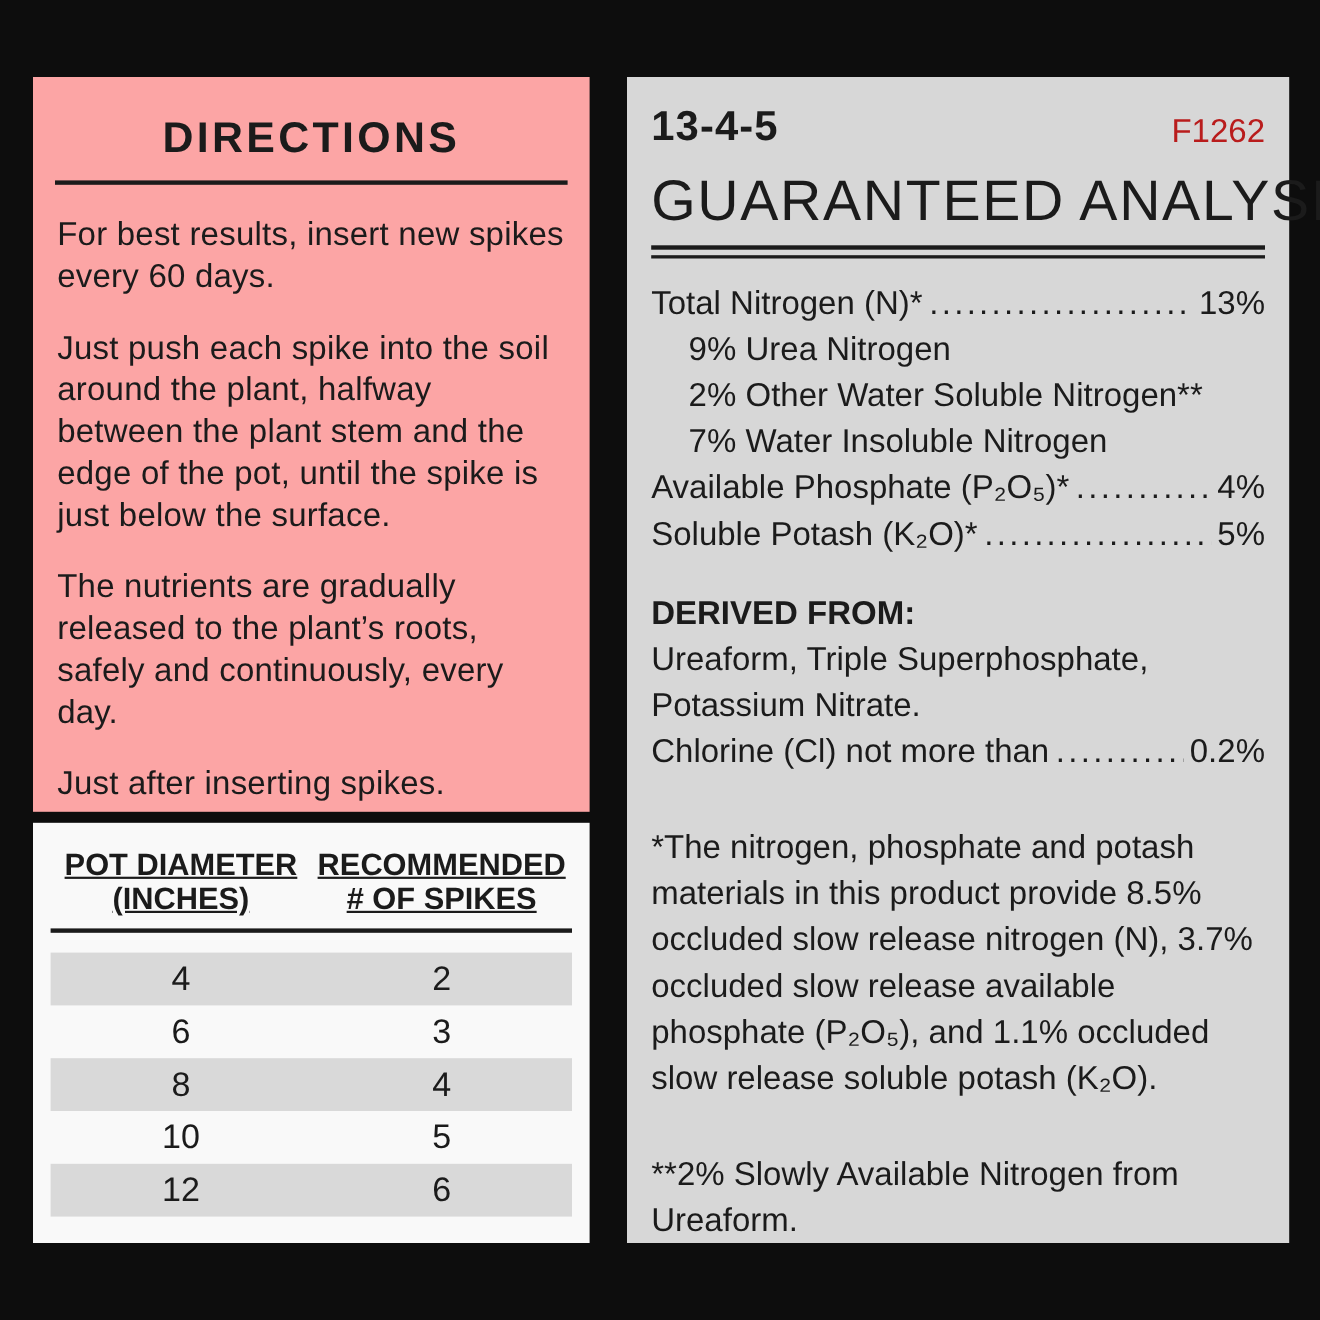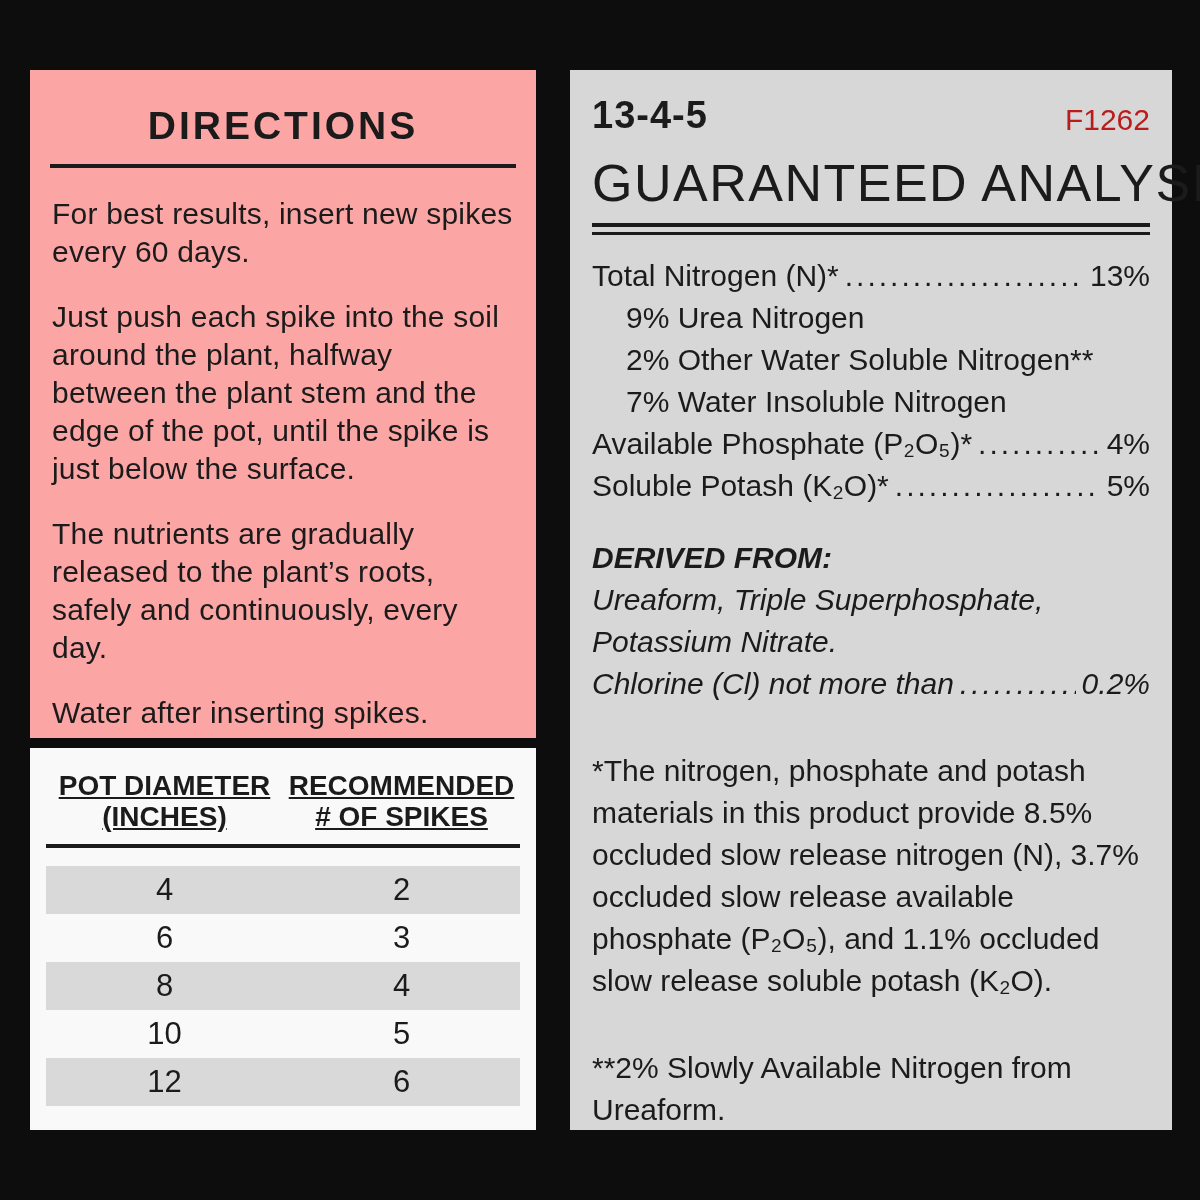--- a/index.html
+++ b/index.html
@@ -85,36 +85,36 @@
   .ga-label, .ga-value { white-space: nowrap; }
   .ga-leader {
     flex: 1;
     min-width: 0;
     overflow: hidden;
     white-space: nowrap;
     margin: 0 6px;
     letter-spacing: 3px;
   }
   .ga-sub { padding-left: 34px; }
-  .derived { margin-top: 30px; font-size: 30px; line-height: 42px; font-style: italic; }
+  .derived { margin-top: 30px; font-size: 30px; line-height: 42px; }
   .derived .heading { font-weight: 700; }
   .footnote { margin: 45px 0 0; font-size: 30px; line-height: 42px; }
 </style>
 </head>
 <body>
 
 <div>
 
   <section class="box directions">
     <h1>DIRECTIONS</h1>
     <div class="rule"></div>
     <p>For best results, insert new spikes every 60 days.</p>
     <p>Just push each spike into the soil around the plant, halfway between the plant stem and the edge of the pot, until the spike is just below the surface.</p>
     <p>The nutrients are gradually released to the plant’s roots, safely and continuously, every day.</p>
-    <p>Water after inserting spikes.</p>
+    <p>Just after inserting spikes.</p>
   </section>
 
   <section class="box spikes-table">
     <div class="thead">
       <div class="th">
         <span>POT DIAMETER</span>
         <span>(INCHES)</span>
       </div>
       <div class="th">
         <span>RECOMMENDED</span>

